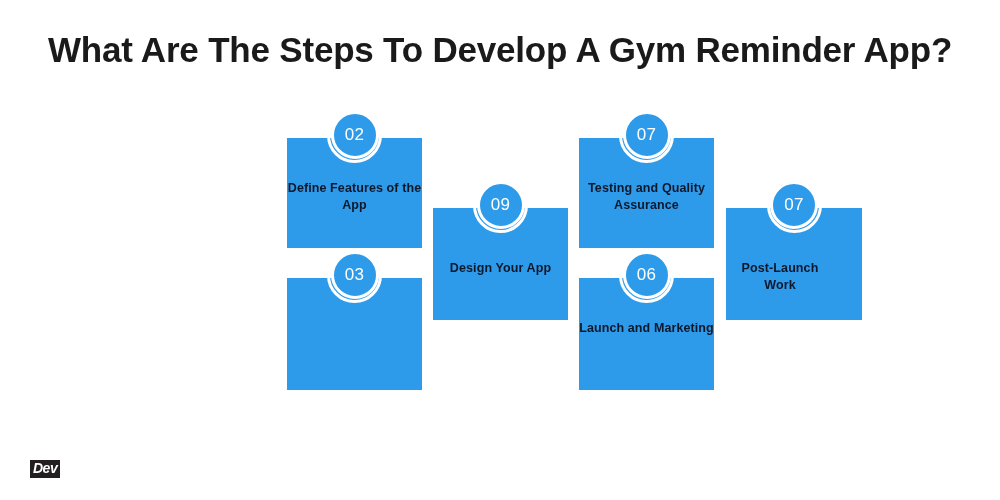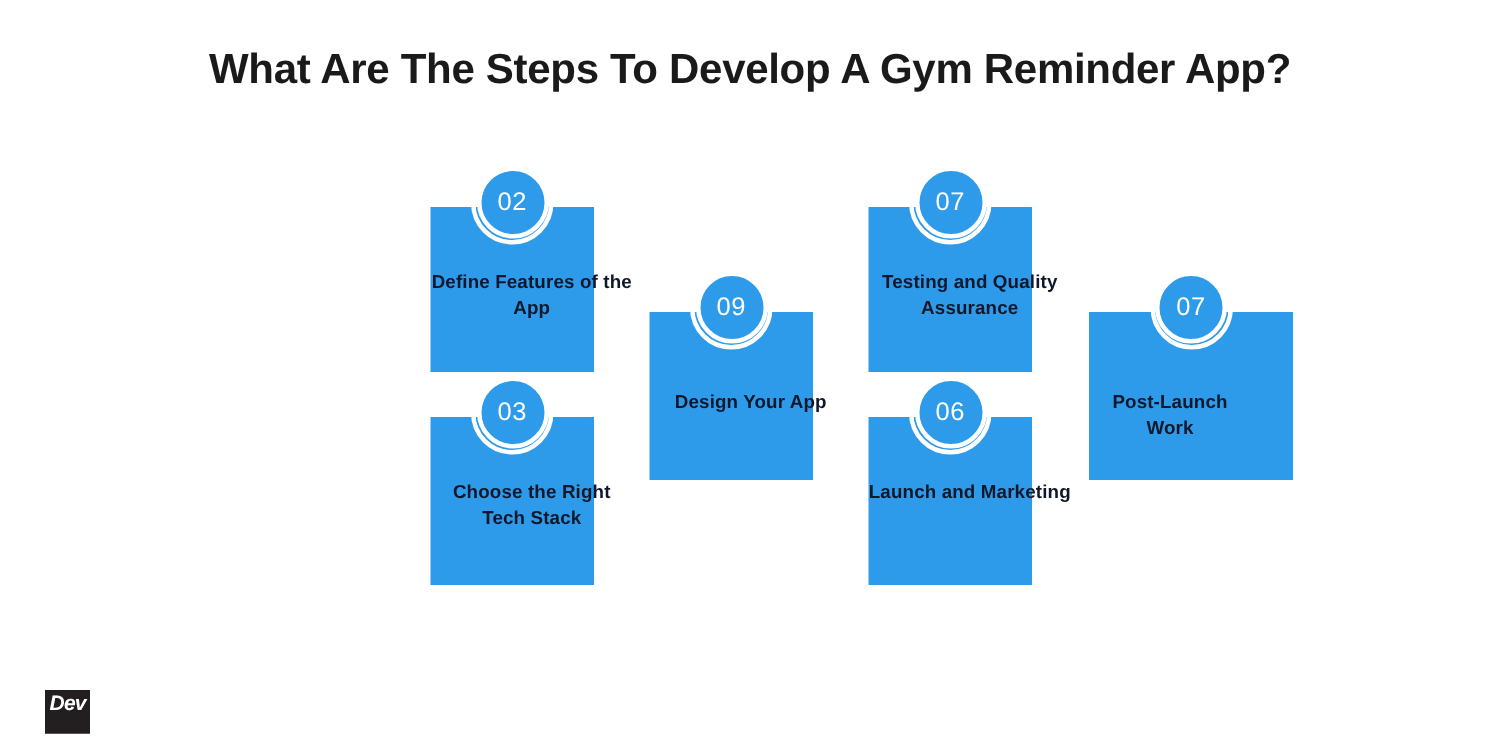--- a/index.html
+++ b/index.html
@@ -15,39 +15,39 @@
     position: relative;
   }
 
   
   .page-title {
     position: absolute;
     top: 30px;
     left: 0;
     width: 1000px;
     text-align: center;
-    font-size: 28px;
+    font-size: 35px;
     font-weight: 600;
     letter-spacing: -0.2px;
     color: #1a1a1a;
     white-space: nowrap;
   }
 
   
   .board {
     position: absolute;
     top: 0;
     left: 0;
     width: 1000px;
     height: 440px;
   }
 
   .step-card {
     position: absolute;
-    width: 109px;
+    width: 135px;
     background: #2e9bea;
     box-sizing: border-box;
   }
 
   .step-card .card-label {
     position: absolute;
     left: 0;
     width: 135px;
     text-align: center;
     color: #0f172a;
@@ -117,21 +117,21 @@
     display: flex;
     align-items: flex-start;
   }
   .logo-dev {
     background: #231f20;
     color: #ffffff;
     font-size: 14px;
     font-weight: bold;
     font-style: italic;
     letter-spacing: -0.5px;
-    padding: 1px 3px 11px 3px;
+    padding: 1px 3px 0 3px;
     line-height: 15px;
     border-bottom: 2px solid #231f20;
   }
   .logo-right {
     display: flex;
     flex-direction: column;
     margin-left: 1px;
   }
   .logo-word {
     display: flex;
@@ -171,21 +171,20 @@
     <div class="step-badge">
       <span>02</span>
     </div>
     <div class="card-label">Define Features of the App</div>
   </div>
 
   <div class="step-card col2 row-bot">
     <div class="step-badge">
       <span>03</span>
     </div>
-    <div class="card-label">Choose the Right Tech Stack</div>
   </div>
 
   <div class="step-card col3 row-mid">
     <div class="step-badge">
       <span>09</span>
     </div>
     <div class="card-label label-1line">Design Your App</div>
   </div>
 
   <div class="step-card col4 row-top">

